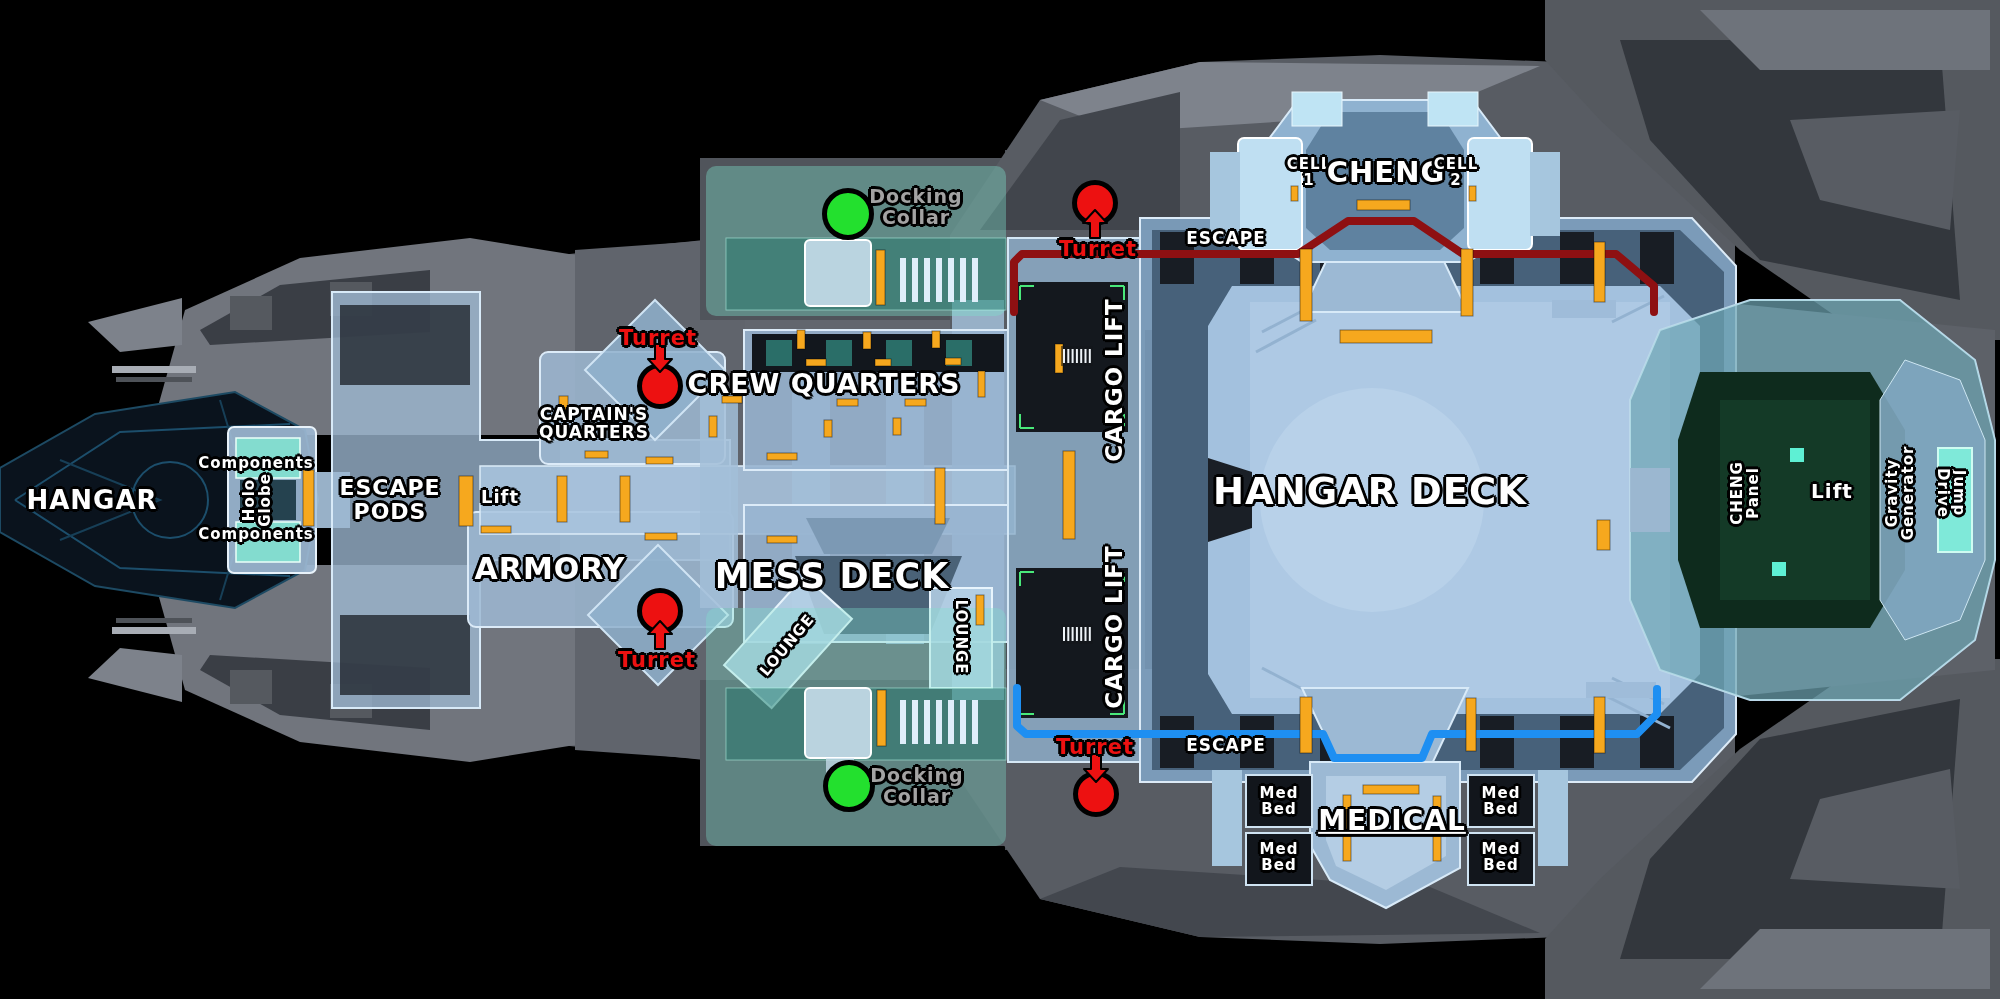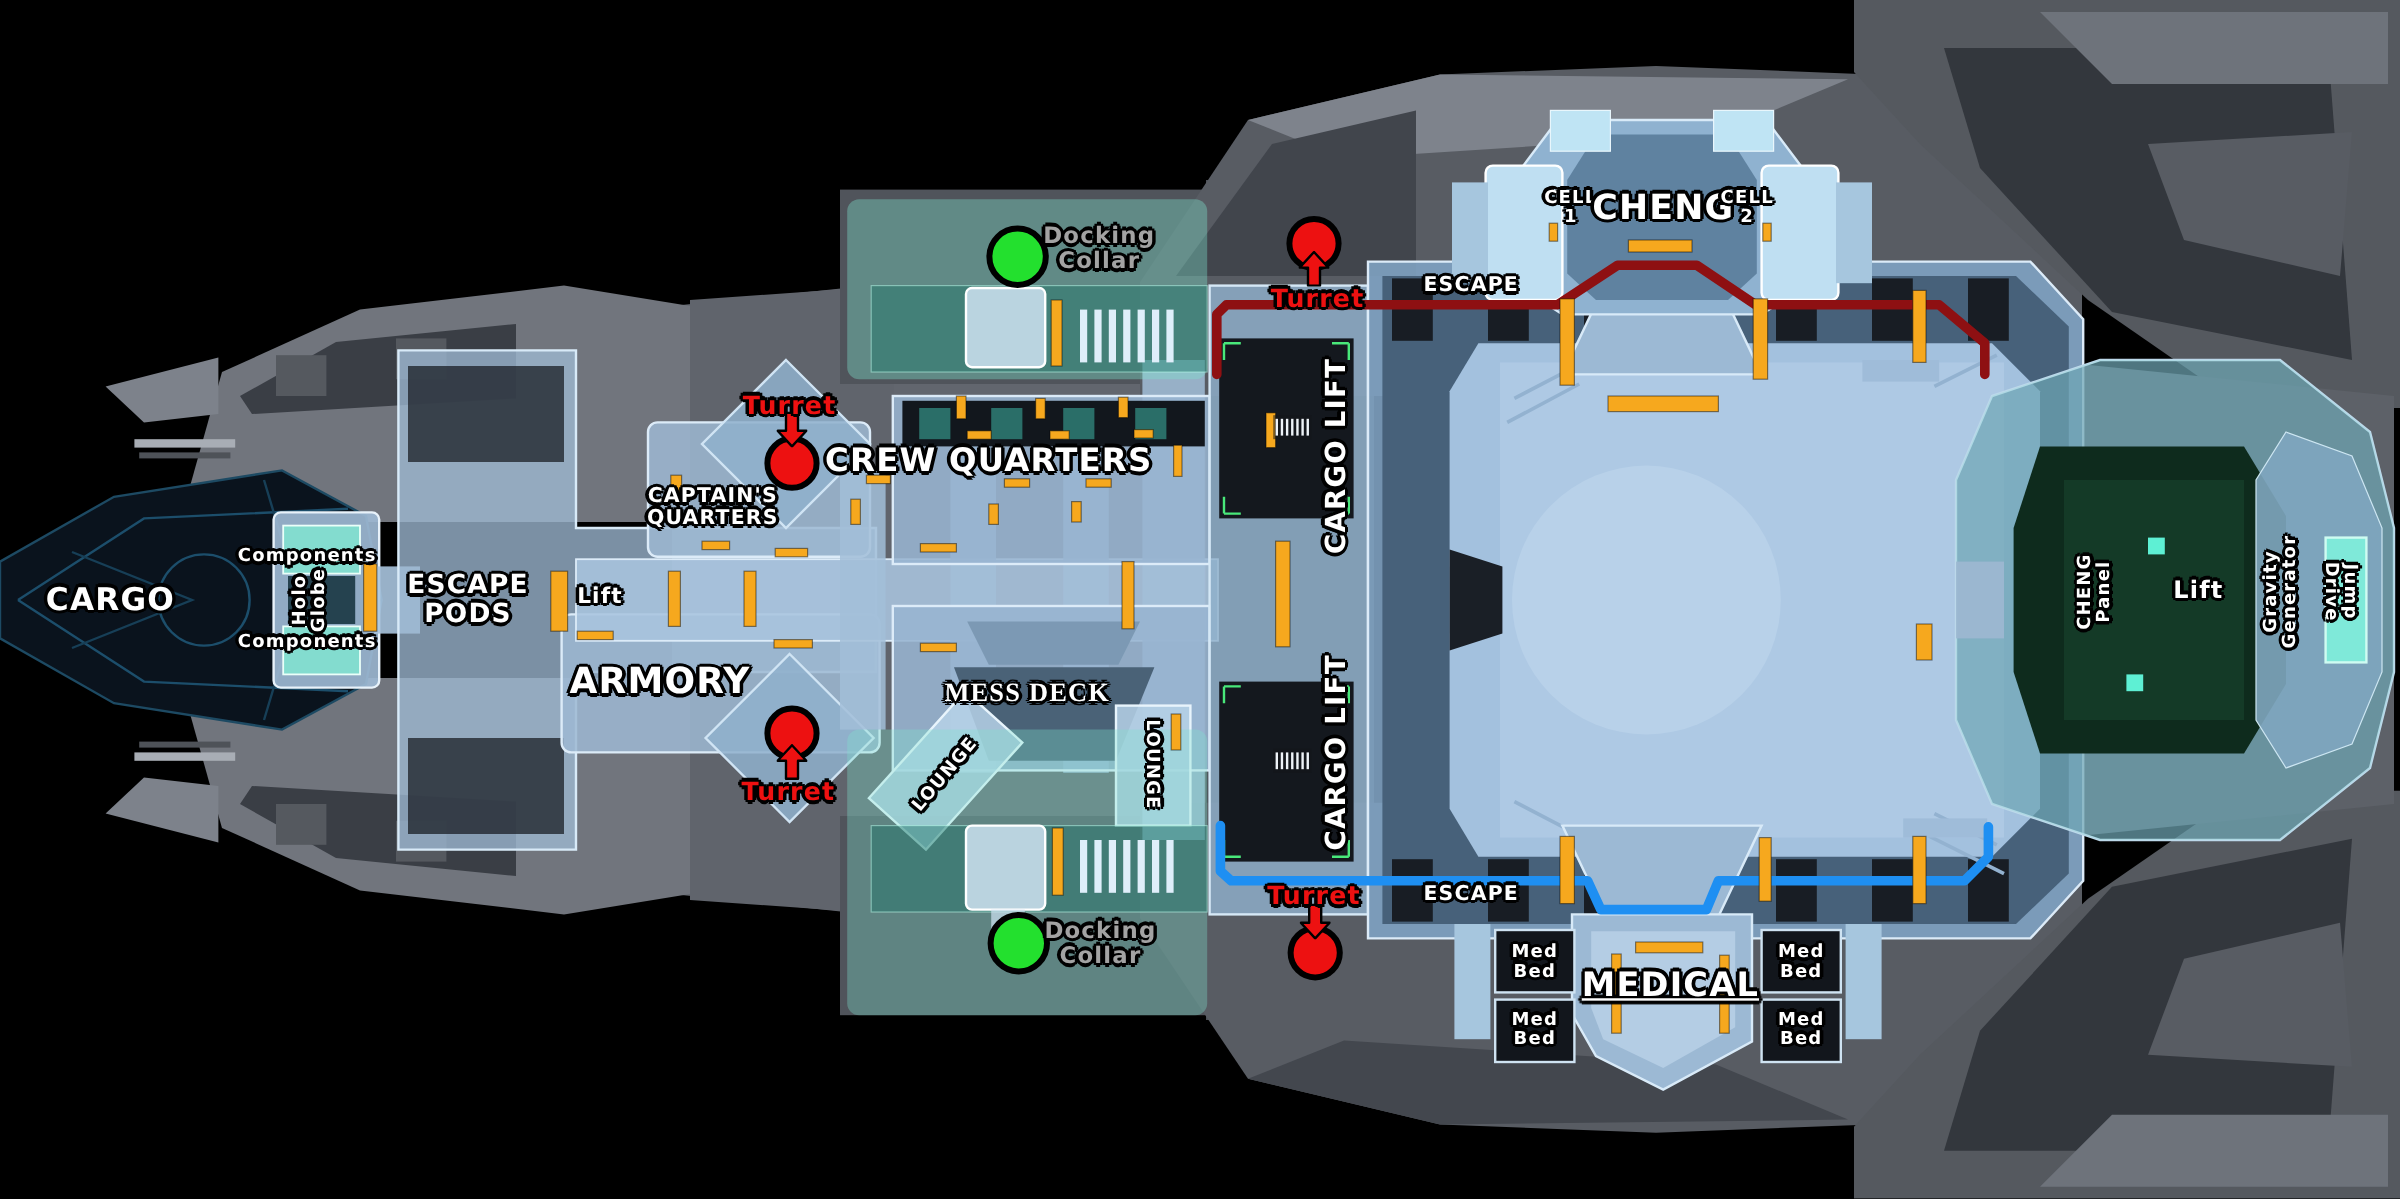--- a/index.html
+++ b/index.html
@@ -266,42 +266,43 @@
           <line x1="8.6" x2="8.6" y1="0" y2="14" stroke="#EEF3F8" stroke-width="2"></line>
           <line x1="12.899999999999999" x2="12.899999999999999" y1="0" y2="14" stroke="#EEF3F8" stroke-width="2"></line>
           <line x1="17.2" x2="17.2" y1="0" y2="14" stroke="#EEF3F8" stroke-width="2"></line>
           <line x1="21.5" x2="21.5" y1="0" y2="14" stroke="#EEF3F8" stroke-width="2"></line>
           <line x1="25.799999999999997" x2="25.799999999999997" y1="0" y2="14" stroke="#EEF3F8" stroke-width="2"></line>
         </g>
       </g>
 </svg>
 
 <div id="labels-layer">
-      <div class="lbl" style="left: 92px; top: 500px; font-size: 26px; transform: translate(-50%, -50%);">CARGO</div>
+      <div class="lbl" style="left: 92px; top: 500px; font-size: 26px; transform: translate(-50%, -50%);">HANGAR</div>
       <div class="lbl" style="left: 256px; top: 463px; font-size: 15px; transform: translate(-50%, -50%);">Components</div>
       <div class="lbl" style="left: 257px; top: 500px; font-size: 15px; transform: translate(-50%, -50%) rotate(-90deg);">Holo
 Globe</div>
       <div class="lbl" style="left: 256px; top: 534px; font-size: 15px; transform: translate(-50%, -50%);">Components</div>
       <div class="lbl" style="left: 390px; top: 500px; font-size: 22px; transform: translate(-50%, -50%);">ESCAPE
 PODS</div>
       <div class="lbl" style="left: 500px; top: 497px; font-size: 18px; transform: translate(-50%, -50%);">Lift</div>
       <div class="lbl" style="left: 550px; top: 569px; font-size: 30px; transform: translate(-50%, -50%);">ARMORY</div>
       <div class="lbl" style="left: 594px; top: 423px; font-size: 17px; transform: translate(-50%, -50%);">CAPTAIN'S
 QUARTERS</div>
       <div class="lbl" style="left: 824px; top: 384px; font-size: 27px; transform: translate(-50%, -50%);">CREW QUARTERS</div>
-      <div class="lbl" style="left: 856px; top: 577px; font-size: 22px; transform: translate(-50%, -50%); font-family: Liberation Serif, serif;">MESS DECK</div>
+      <div class="lbl" style="left: 832px; top: 577px; font-size: 35px; transform: translate(-50%, -50%);">MESS DECK</div>
       <div class="lbl" style="left: 787px; top: 645px; font-size: 15px; transform: translate(-50%, -50%) rotate(-50deg);">LOUNGE</div>
       <div class="lbl" style="left: 961px; top: 637px; font-size: 15px; transform: translate(-50%, -50%) rotate(90deg);">LOUNGE</div>
       <div class="lbl" style="left: 1309px; top: 172px; font-size: 15px; transform: translate(-50%, -50%);">CELL
 1</div>
       <div class="lbl" style="left: 1386px; top: 173px; font-size: 29px; transform: translate(-50%, -50%);">CHENG</div>
       <div class="lbl" style="left: 1456px; top: 172px; font-size: 15px; transform: translate(-50%, -50%);">CELL
 2</div>
       <div class="lbl" style="left: 1114px; top: 380px; font-size: 23px; transform: translate(-50%, -50%) rotate(-90deg);">CARGO LIFT</div>
       <div class="lbl" style="left: 1114px; top: 627px; font-size: 23px; transform: translate(-50%, -50%) rotate(-90deg);">CARGO LIFT</div>
+      <div class="lbl" style="left: 1370px; top: 492px; font-size: 37px; transform: translate(-50%, -50%);">HANGAR DECK</div>
       <div class="lbl" style="left: 1745px; top: 493px; font-size: 15px; transform: translate(-50%, -50%) rotate(-90deg);">CHENG
 Panel</div>
       <div class="lbl" style="left: 1832px; top: 492px; font-size: 20px; transform: translate(-50%, -50%);">Lift</div>
       <div class="lbl" style="left: 1900px; top: 493px; font-size: 15px; transform: translate(-50%, -50%) rotate(-90deg);">Gravity
 Generator</div>
       <div class="lbl" style="left: 1951px; top: 493px; font-size: 15px; transform: translate(-50%, -50%) rotate(90deg);">Jump
 Drive</div>
       <div class="lbl" style="left: 1392px; top: 821px; font-size: 28px; transform: translate(-50%, -50%); text-decoration: underline;">MEDICAL</div>
       <div class="lbl" style="left: 1279px; top: 801px; font-size: 15px; transform: translate(-50%, -50%);">Med
 Bed</div>

